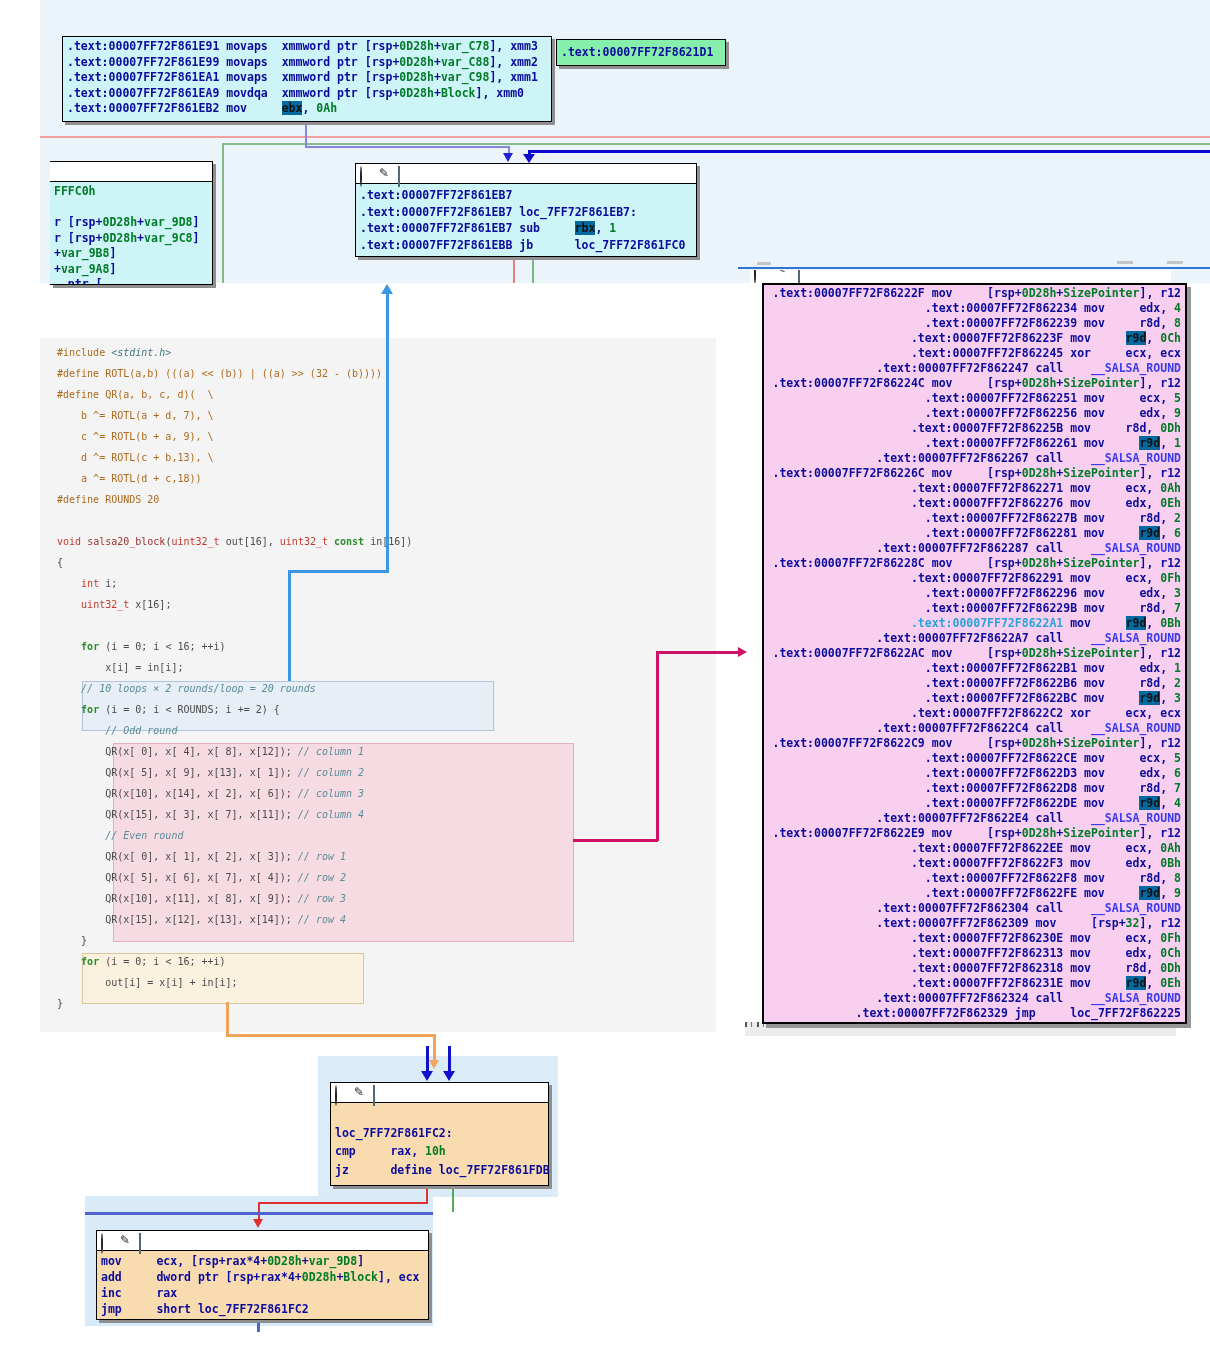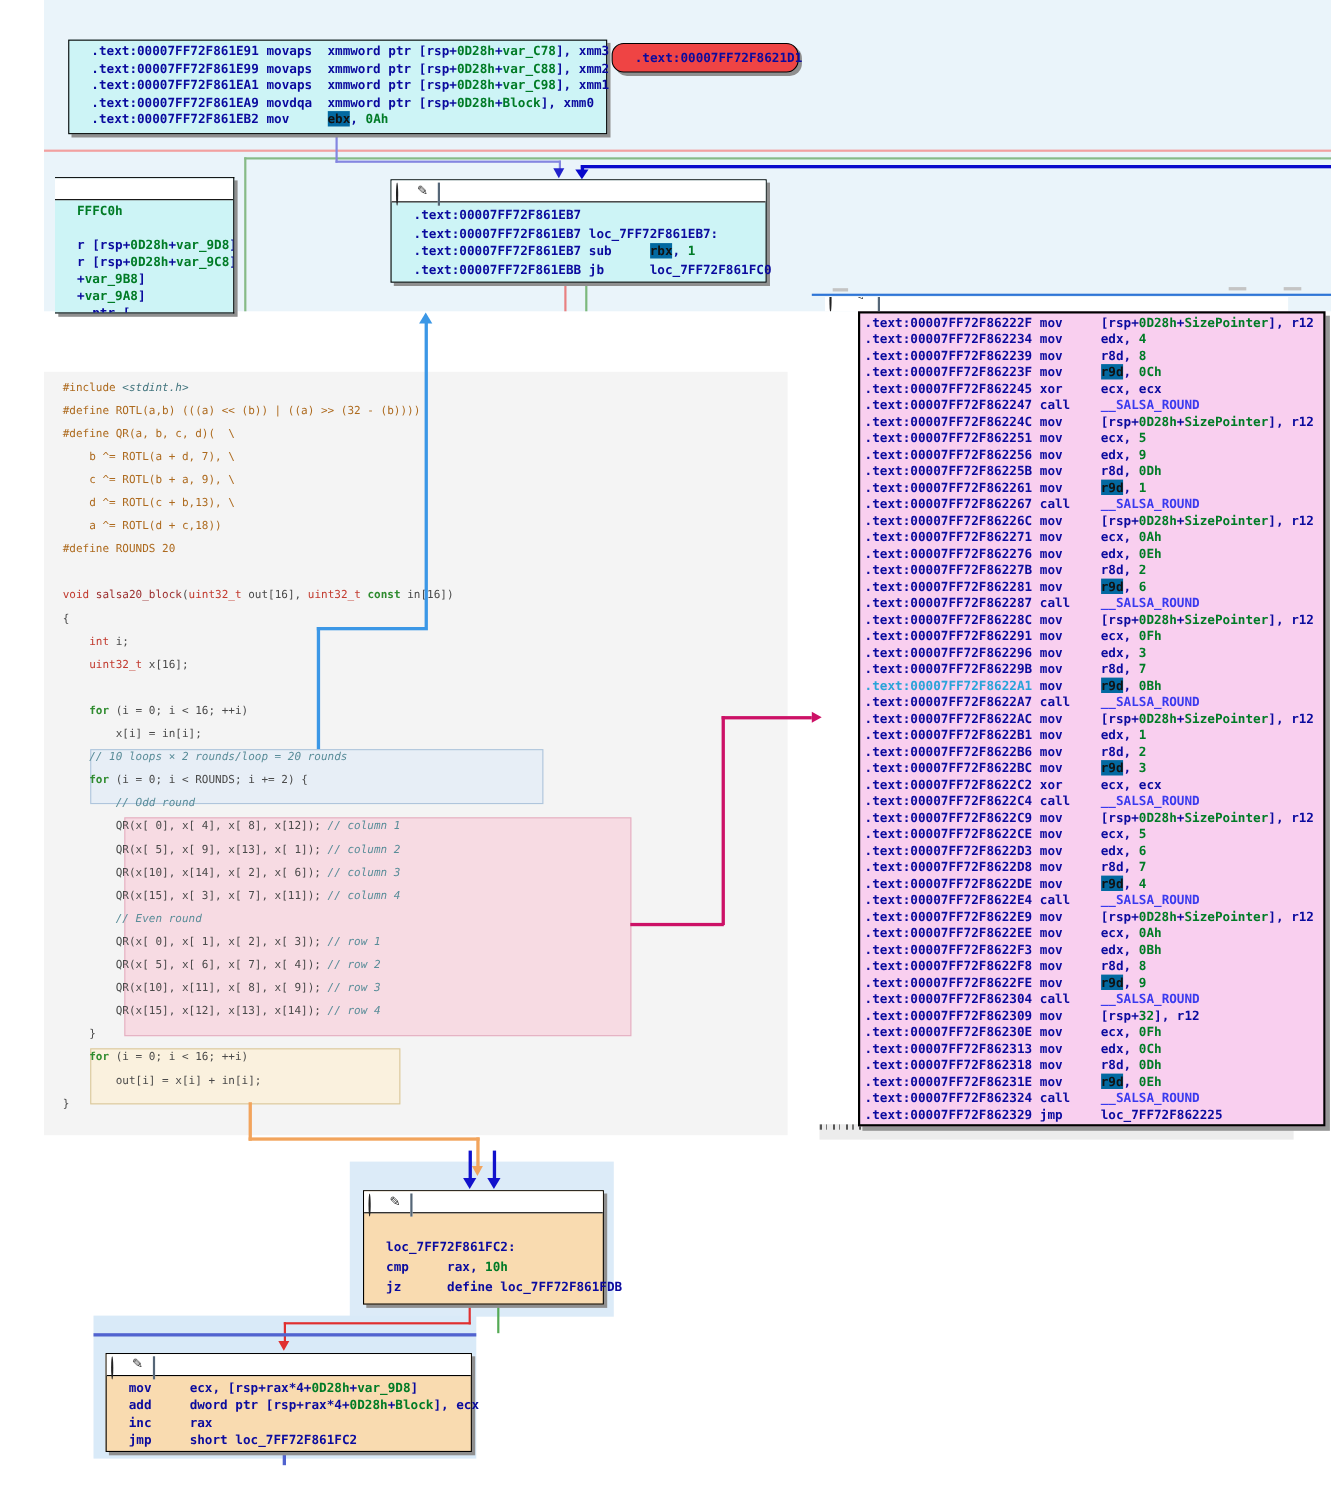--- a/index.html
+++ b/index.html
@@ -7,21 +7,21 @@
          font-family:"DejaVu Sans Mono",monospace;}
   .abs{position:absolute;}
   
   .graph-bg{left:40px;top:0;width:1170px;height:283px;background:#EAF4FA;z-index:0;}
   .panel{background:#DCEBF8;z-index:0;}
   .src-panel{left:40px;top:338px;width:676px;height:694px;background:#F4F4F4;z-index:1;}
   
   .node{border:1.5px solid #000;box-shadow:3px 3px 0 #8f8f8f;z-index:10;}
   .titlebar{background:#fff;border-bottom:1.5px solid #000;display:flex;align-items:center;
             gap:5px;padding:2px 4px;box-sizing:border-box;}
-  .asm{white-space:pre;font-weight:bold;font-size:11.5px;line-height:15.5px;padding:2px 20px;}
+  .asm{white-space:pre;font-weight:bold;font-size:11.5px;line-height:15.5px;padding:2px 4px;}
   .cl{white-space:pre;}
   
   .t-d{color:#0A0A9E;} .t-g{color:#007B26;} .t-c{color:#3A3AEE;} .t-s{color:#29A3D9;}
   .t-y{background:#0369a1;color:#111;}
   
   .t-pp{color:#AD6A1E;} .t-inc{color:#44767F;font-style:italic;}
   .t-kw{color:#C23A2E;} .t-fn{color:#9C2F2F;} .t-kg{color:#2E8B2E;font-weight:bold;}
   .t-cm{color:#5A8D99;font-style:italic;} .t-pl{color:#4A4A4A;}
   .src{white-space:pre;font-size:10px;line-height:21px;z-index:2;position:absolute;}
   .hl-box{position:absolute;z-index:1;border:1px solid;}
@@ -112,39 +112,39 @@
   <div class="hl-box" style="left:82px;top:681px;width:410px;height:48px;background:#E7EEF6;border-color:#AFC5DC;z-index:1;"></div>
   <div class="hl-box" style="left:113px;top:743px;width:459px;height:197px;background:#F7DBE3;border-color:#E3AEC0;z-index:1;"></div>
   <div class="hl-box" style="left:82px;top:953px;width:280px;height:49px;background:#FAF1DE;border-color:#D9C79B;z-index:1;"></div>
 
   <div class="src" style="left:57px;top:342px;"><div class="cl"><span class="t-pp">#include </span><span class="t-inc">&lt;stdint.h&gt;</span></div><div class="cl"><span class="t-pp">#define ROTL(a,b) (((a) &lt;&lt; (b)) | ((a) &gt;&gt; (32 - (b))))</span></div><div class="cl"><span class="t-pp">#define QR(a, b, c, d)(  \</span></div><div class="cl"><span class="t-pp">    b ^= ROTL(a + d, 7), \</span></div><div class="cl"><span class="t-pp">    c ^= ROTL(b + a, 9), \</span></div><div class="cl"><span class="t-pp">    d ^= ROTL(c + b,13), \</span></div><div class="cl"><span class="t-pp">    a ^= ROTL(d + c,18))</span></div><div class="cl"><span class="t-pp">#define ROUNDS 20</span></div><div class="cl">&nbsp;</div><div class="cl"><span class="t-kw">void</span><span class="t-pl"> </span><span class="t-fn">salsa20_block</span><span class="t-pl">(</span><span class="t-kw">uint32_t</span><span class="t-pl"> out[16], </span><span class="t-kw">uint32_t</span><span class="t-pl"> </span><span class="t-kg">const</span><span class="t-pl"> in[16])</span></div><div class="cl"><span class="t-pl">{</span></div><div class="cl"><span class="t-pl">    </span><span class="t-kw">int</span><span class="t-pl"> i;</span></div><div class="cl"><span class="t-pl">    </span><span class="t-kw">uint32_t</span><span class="t-pl"> x[16];</span></div><div class="cl">&nbsp;</div><div class="cl"><span class="t-pl">    </span><span class="t-kg">for</span><span class="t-pl"> (i = 0; i &lt; 16; ++i)</span></div><div class="cl"><span class="t-pl">        x[i] = in[i];</span></div><div class="cl"><span class="t-cm">    // 10 loops × 2 rounds/loop = 20 rounds</span></div><div class="cl"><span class="t-pl">    </span><span class="t-kg">for</span><span class="t-pl"> (i = 0; i &lt; ROUNDS; i += 2) {</span></div><div class="cl"><span class="t-cm">        // Odd round</span></div><div class="cl"><span class="t-pl">        QR(x[ 0], x[ 4], x[ 8], x[12]); </span><span class="t-cm">// column 1</span></div><div class="cl"><span class="t-pl">        QR(x[ 5], x[ 9], x[13], x[ 1]); </span><span class="t-cm">// column 2</span></div><div class="cl"><span class="t-pl">        QR(x[10], x[14], x[ 2], x[ 6]); </span><span class="t-cm">// column 3</span></div><div class="cl"><span class="t-pl">        QR(x[15], x[ 3], x[ 7], x[11]); </span><span class="t-cm">// column 4</span></div><div class="cl"><span class="t-cm">        // Even round</span></div><div class="cl"><span class="t-pl">        QR(x[ 0], x[ 1], x[ 2], x[ 3]); </span><span class="t-cm">// row 1</span></div><div class="cl"><span class="t-pl">        QR(x[ 5], x[ 6], x[ 7], x[ 4]); </span><span class="t-cm">// row 2</span></div><div class="cl"><span class="t-pl">        QR(x[10], x[11], x[ 8], x[ 9]); </span><span class="t-cm">// row 3</span></div><div class="cl"><span class="t-pl">        QR(x[15], x[12], x[13], x[14]); </span><span class="t-cm">// row 4</span></div><div class="cl"><span class="t-pl">    }</span></div><div class="cl"><span class="t-pl">    </span><span class="t-kg">for</span><span class="t-pl"> (i = 0; i &lt; 16; ++i)</span></div><div class="cl"><span class="t-pl">        out[i] = x[i] + in[i];</span></div><div class="cl"><span class="t-pl">}</span></div></div>
 
   <div class="abs node" style="left:62px;top:36px;width:488px;height:84px;background:#CDF4F6;">
     <div class="asm"><div class="cl"><span class="t-d">.text:00007FF72F861E91 movaps  xmmword ptr [rsp+</span><span class="t-g">0D28h</span><span class="t-d">+</span><span class="t-g">var_C78</span><span class="t-d">], xmm3</span></div><div class="cl"><span class="t-d">.text:00007FF72F861E99 movaps  xmmword ptr [rsp+</span><span class="t-g">0D28h</span><span class="t-d">+</span><span class="t-g">var_C88</span><span class="t-d">], xmm2</span></div><div class="cl"><span class="t-d">.text:00007FF72F861EA1 movaps  xmmword ptr [rsp+</span><span class="t-g">0D28h</span><span class="t-d">+</span><span class="t-g">var_C98</span><span class="t-d">], xmm1</span></div><div class="cl"><span class="t-d">.text:00007FF72F861EA9 movdqa  xmmword ptr [rsp+</span><span class="t-g">0D28h</span><span class="t-d">+</span><span class="t-g">Block</span><span class="t-d">], xmm0</span></div><div class="cl"><span class="t-d">.text:00007FF72F861EB2 mov     </span><span class="t-y">ebx</span><span class="t-d">, </span><span class="t-g">0Ah</span></div></div>
   </div>
 
-  <div class="abs node" style="left:556px;top:39px;width:168px;height:25px;background:#ef4444;border-radius:11px;">
+  <div class="abs node" style="left:556px;top:39px;width:168px;height:25px;background:#86efac;">
     <div class="asm" style="line-height:20px;"><div class="cl"><span class="t-d">.text:00007FF72F8621D1</span></div></div>
   </div>
 
   <div class="abs node" style="left:50px;top:161px;width:162px;height:122px;background:#CDF4F6;border-left:none;overflow:hidden;">
     <div class="titlebar" style="height:20px;"></div>
     <div class="asm"><div class="cl"><span class="t-g">FFFC0h</span></div><div class="cl">&nbsp;</div><div class="cl"><span class="t-d">r [rsp+</span><span class="t-g">0D28h</span><span class="t-d">+</span><span class="t-g">var_9D8</span><span class="t-d">]</span></div><div class="cl"><span class="t-d">r [rsp+</span><span class="t-g">0D28h</span><span class="t-d">+</span><span class="t-g">var_9C8</span><span class="t-d">]</span></div><div class="cl"><span class="t-d">+</span><span class="t-g">var_9B8</span><span class="t-d">]</span></div><div class="cl"><span class="t-d">+</span><span class="t-g">var_9A8</span><span class="t-d">]</span></div><div class="cl"><span class="t-d">  ptr [</span></div></div>
   </div>
 
   <div class="abs node" style="left:355px;top:163px;width:340px;height:92px;background:#CDF4F6;">
     <div class="titlebar" style="height:20px;">
       <span class="ico"><span class="wheel"></span></span>
       <span class="ico pencil">✎</span>
       <span class="ico"><span class="chart"><span class="bar"></span></span></span>
     </div>
     <div class="asm" style="line-height:16.5px;padding-top:3px;"><div class="cl"><span class="t-d">.text:00007FF72F861EB7</span></div><div class="cl"><span class="t-d">.text:00007FF72F861EB7 loc_7FF72F861EB7:</span></div><div class="cl"><span class="t-d">.text:00007FF72F861EB7 sub     </span><span class="t-y">rbx</span><span class="t-d">, </span><span class="t-g">1</span></div><div class="cl"><span class="t-d">.text:00007FF72F861EBB jb      loc_7FF72F861FC0</span></div></div>
   </div>
 
-  <div class="abs node" style="left:780px;top:283px;width:421px;height:737px;background:#F9CFEF;border-width:2px;box-shadow:4px 4px 0 #969696;overflow:hidden;">
+  <div class="abs node" style="left:762px;top:283px;width:421px;height:737px;background:#F9CFEF;border-width:2px;box-shadow:4px 4px 0 #969696;overflow:hidden;text-align:right;">
     <div class="asm" style="line-height:15px;padding:1px 4px;"><div class="cl"><span class="t-d">.text:00007FF72F86222F mov     [rsp+</span><span class="t-g">0D28h</span><span class="t-d">+</span><span class="t-g">SizePointer</span><span class="t-d">], r12</span></div><div class="cl"><span class="t-d">.text:00007FF72F862234 mov     edx, </span><span class="t-g">4</span></div><div class="cl"><span class="t-d">.text:00007FF72F862239 mov     r8d, </span><span class="t-g">8</span></div><div class="cl"><span class="t-d">.text:00007FF72F86223F mov     </span><span class="t-y">r9d</span><span class="t-d">, </span><span class="t-g">0Ch</span></div><div class="cl"><span class="t-d">.text:00007FF72F862245 xor     ecx, ecx</span></div><div class="cl"><span class="t-d">.text:00007FF72F862247 call    </span><span class="t-c">__SALSA_ROUND</span></div><div class="cl"><span class="t-d">.text:00007FF72F86224C mov     [rsp+</span><span class="t-g">0D28h</span><span class="t-d">+</span><span class="t-g">SizePointer</span><span class="t-d">], r12</span></div><div class="cl"><span class="t-d">.text:00007FF72F862251 mov     ecx, </span><span class="t-g">5</span></div><div class="cl"><span class="t-d">.text:00007FF72F862256 mov     edx, </span><span class="t-g">9</span></div><div class="cl"><span class="t-d">.text:00007FF72F86225B mov     r8d, </span><span class="t-g">0Dh</span></div><div class="cl"><span class="t-d">.text:00007FF72F862261 mov     </span><span class="t-y">r9d</span><span class="t-d">, </span><span class="t-g">1</span></div><div class="cl"><span class="t-d">.text:00007FF72F862267 call    </span><span class="t-c">__SALSA_ROUND</span></div><div class="cl"><span class="t-d">.text:00007FF72F86226C mov     [rsp+</span><span class="t-g">0D28h</span><span class="t-d">+</span><span class="t-g">SizePointer</span><span class="t-d">], r12</span></div><div class="cl"><span class="t-d">.text:00007FF72F862271 mov     ecx, </span><span class="t-g">0Ah</span></div><div class="cl"><span class="t-d">.text:00007FF72F862276 mov     edx, </span><span class="t-g">0Eh</span></div><div class="cl"><span class="t-d">.text:00007FF72F86227B mov     r8d, </span><span class="t-g">2</span></div><div class="cl"><span class="t-d">.text:00007FF72F862281 mov     </span><span class="t-y">r9d</span><span class="t-d">, </span><span class="t-g">6</span></div><div class="cl"><span class="t-d">.text:00007FF72F862287 call    </span><span class="t-c">__SALSA_ROUND</span></div><div class="cl"><span class="t-d">.text:00007FF72F86228C mov     [rsp+</span><span class="t-g">0D28h</span><span class="t-d">+</span><span class="t-g">SizePointer</span><span class="t-d">], r12</span></div><div class="cl"><span class="t-d">.text:00007FF72F862291 mov     ecx, </span><span class="t-g">0Fh</span></div><div class="cl"><span class="t-d">.text:00007FF72F862296 mov     edx, </span><span class="t-g">3</span></div><div class="cl"><span class="t-d">.text:00007FF72F86229B mov     r8d, </span><span class="t-g">7</span></div><div class="cl"><span class="t-s">.text:00007FF72F8622A1</span><span class="t-d"> mov     </span><span class="t-y">r9d</span><span class="t-d">, </span><span class="t-g">0Bh</span></div><div class="cl"><span class="t-d">.text:00007FF72F8622A7 call    </span><span class="t-c">__SALSA_ROUND</span></div><div class="cl"><span class="t-d">.text:00007FF72F8622AC mov     [rsp+</span><span class="t-g">0D28h</span><span class="t-d">+</span><span class="t-g">SizePointer</span><span class="t-d">], r12</span></div><div class="cl"><span class="t-d">.text:00007FF72F8622B1 mov     edx, </span><span class="t-g">1</span></div><div class="cl"><span class="t-d">.text:00007FF72F8622B6 mov     r8d, </span><span class="t-g">2</span></div><div class="cl"><span class="t-d">.text:00007FF72F8622BC mov     </span><span class="t-y">r9d</span><span class="t-d">, </span><span class="t-g">3</span></div><div class="cl"><span class="t-d">.text:00007FF72F8622C2 xor     ecx, ecx</span></div><div class="cl"><span class="t-d">.text:00007FF72F8622C4 call    </span><span class="t-c">__SALSA_ROUND</span></div><div class="cl"><span class="t-d">.text:00007FF72F8622C9 mov     [rsp+</span><span class="t-g">0D28h</span><span class="t-d">+</span><span class="t-g">SizePointer</span><span class="t-d">], r12</span></div><div class="cl"><span class="t-d">.text:00007FF72F8622CE mov     ecx, </span><span class="t-g">5</span></div><div class="cl"><span class="t-d">.text:00007FF72F8622D3 mov     edx, </span><span class="t-g">6</span></div><div class="cl"><span class="t-d">.text:00007FF72F8622D8 mov     r8d, </span><span class="t-g">7</span></div><div class="cl"><span class="t-d">.text:00007FF72F8622DE mov     </span><span class="t-y">r9d</span><span class="t-d">, </span><span class="t-g">4</span></div><div class="cl"><span class="t-d">.text:00007FF72F8622E4 call    </span><span class="t-c">__SALSA_ROUND</span></div><div class="cl"><span class="t-d">.text:00007FF72F8622E9 mov     [rsp+</span><span class="t-g">0D28h</span><span class="t-d">+</span><span class="t-g">SizePointer</span><span class="t-d">], r12</span></div><div class="cl"><span class="t-d">.text:00007FF72F8622EE mov     ecx, </span><span class="t-g">0Ah</span></div><div class="cl"><span class="t-d">.text:00007FF72F8622F3 mov     edx, </span><span class="t-g">0Bh</span></div><div class="cl"><span class="t-d">.text:00007FF72F8622F8 mov     r8d, </span><span class="t-g">8</span></div><div class="cl"><span class="t-d">.text:00007FF72F8622FE mov     </span><span class="t-y">r9d</span><span class="t-d">, </span><span class="t-g">9</span></div><div class="cl"><span class="t-d">.text:00007FF72F862304 call    </span><span class="t-c">__SALSA_ROUND</span></div><div class="cl"><span class="t-d">.text:00007FF72F862309 mov     [rsp+</span><span class="t-g">32</span><span class="t-d">], r12</span></div><div class="cl"><span class="t-d">.text:00007FF72F86230E mov     ecx, </span><span class="t-g">0Fh</span></div><div class="cl"><span class="t-d">.text:00007FF72F862313 mov     edx, </span><span class="t-g">0Ch</span></div><div class="cl"><span class="t-d">.text:00007FF72F862318 mov     r8d, </span><span class="t-g">0Dh</span></div><div class="cl"><span class="t-d">.text:00007FF72F86231E mov     </span><span class="t-y">r9d</span><span class="t-d">, </span><span class="t-g">0Eh</span></div><div class="cl"><span class="t-d">.text:00007FF72F862324 call    </span><span class="t-c">__SALSA_ROUND</span></div><div class="cl"><span class="t-d">.text:00007FF72F862329 jmp     loc_7FF72F862225</span></div></div>
   </div>
 
   <div class="abs node" style="left:330px;top:1082px;width:217px;height:102px;background:#F9DBB0;">
     <div class="titlebar" style="height:20px;">
       <span class="ico"><span class="wheel"></span></span>
       <span class="ico pencil">✎</span>
       <span class="ico"><span class="chart"><span class="bar"></span></span></span>
     </div>
     <div class="asm" style="line-height:18.5px;padding-top:2px;"><div class="cl">&nbsp;</div><div class="cl"><span class="t-d">loc_7FF72F861FC2:</span></div><div class="cl"><span class="t-d">cmp     rax, </span><span class="t-g">10h</span></div><div class="cl"><span class="t-d">jz      define loc_7FF72F861FDB</span></div></div>

